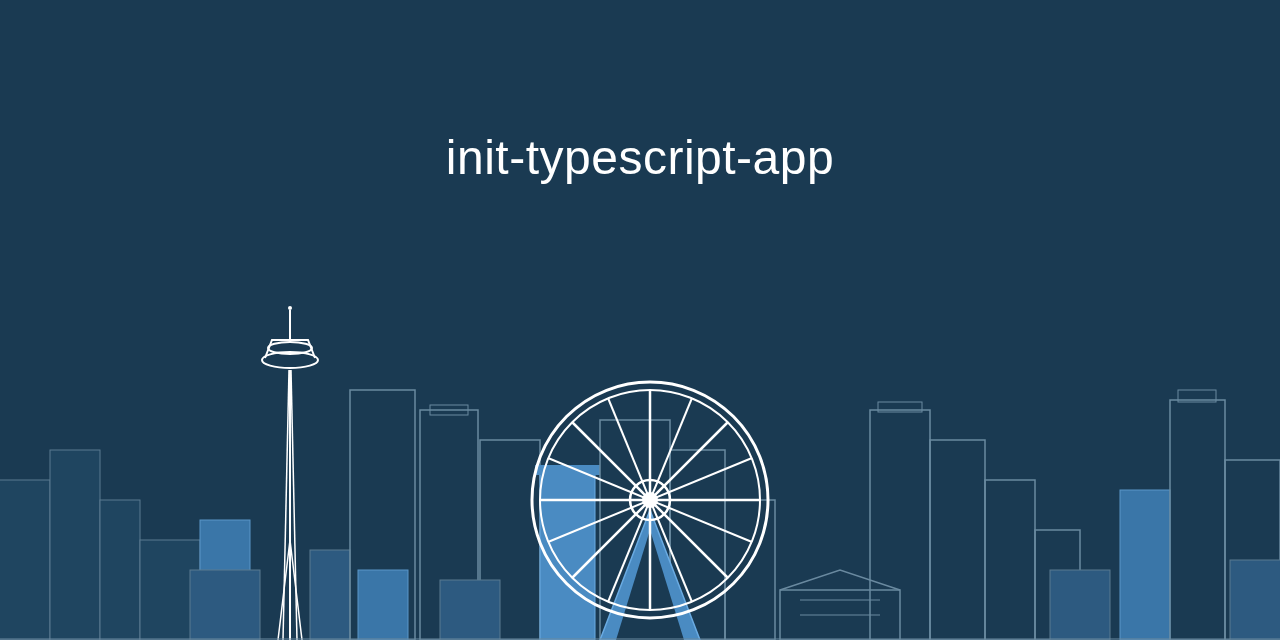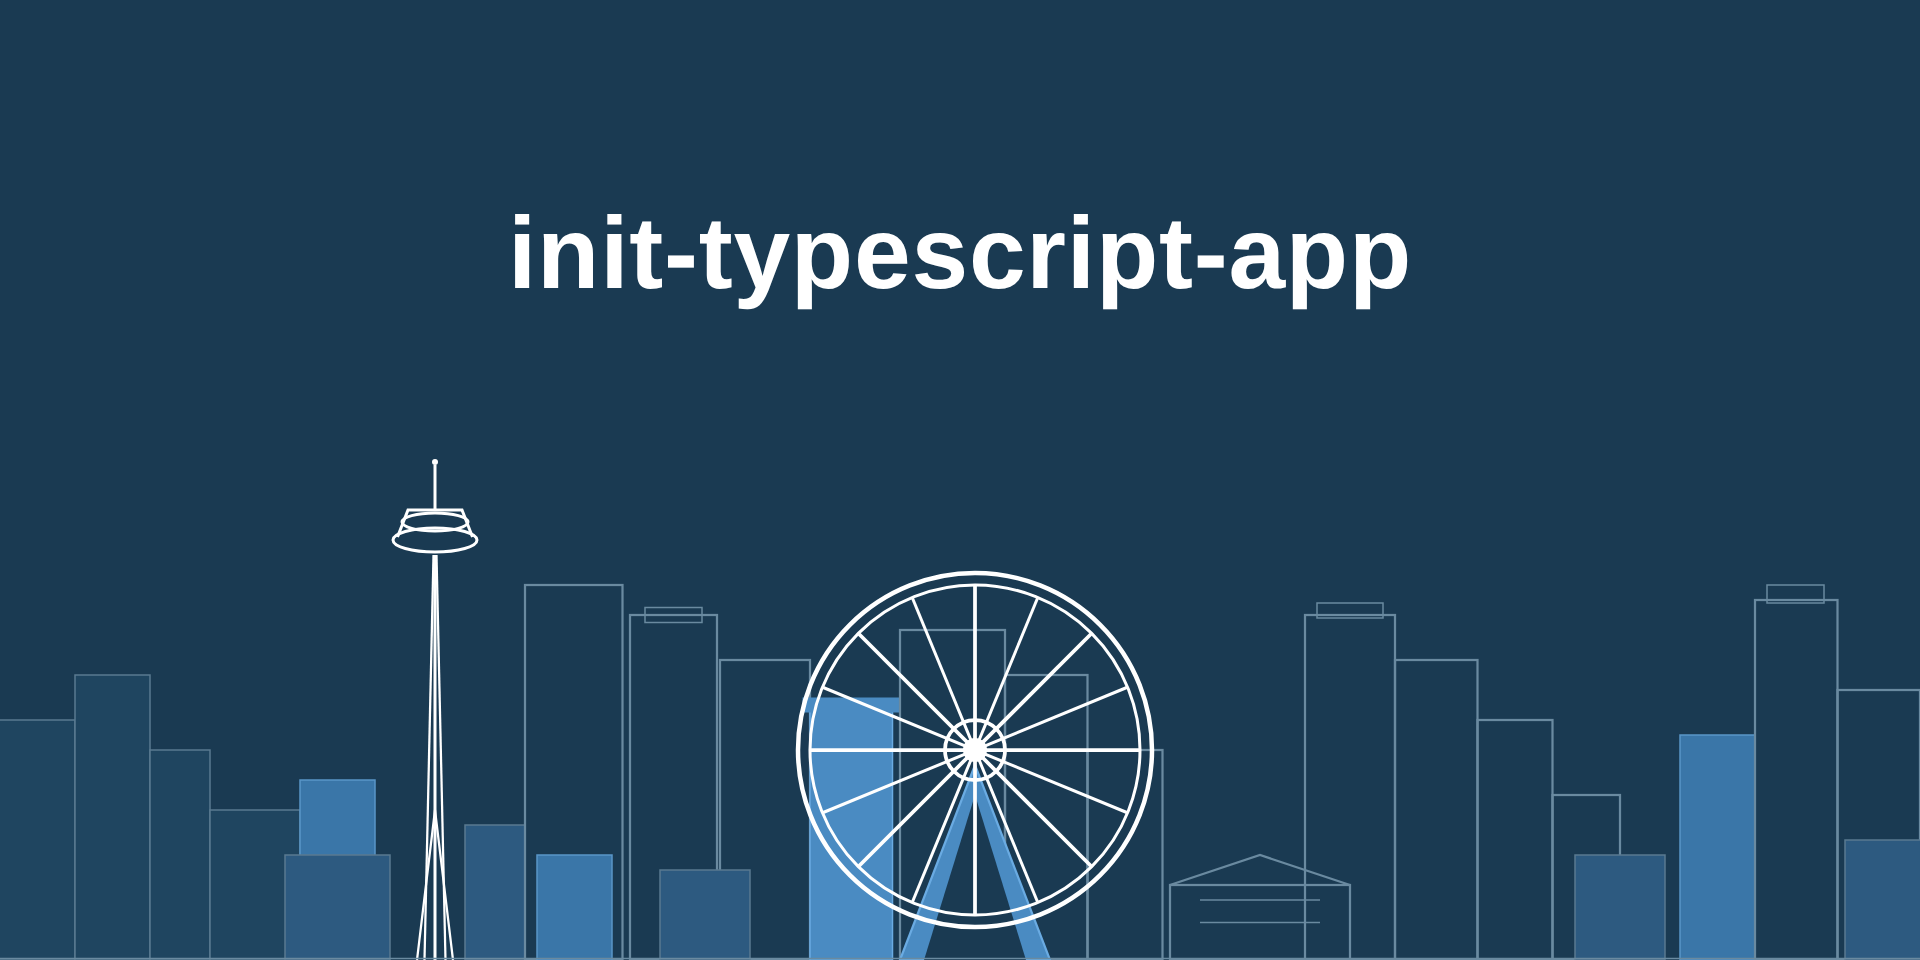--- a/index.html
+++ b/index.html
@@ -11,22 +11,22 @@
     position: relative;
     font-family: "Segoe UI", -apple-system, BlinkMacSystemFont, sans-serif;
   }
   .title {
     position: absolute;
     top: 130px;
     left: 0;
     width: 100%;
     text-align: center;
     color: #ffffff;
-    font-size: 68px;
-    font-weight: 700;
+    font-size: 48px;
+    font-weight: 400;
     letter-spacing: 0.5px;
     z-index: 10;
   }
   .skyline {
     position: absolute;
     bottom: 0;
     left: 0;
     width: 1280px;
     height: 400px;
     z-index: 1;

